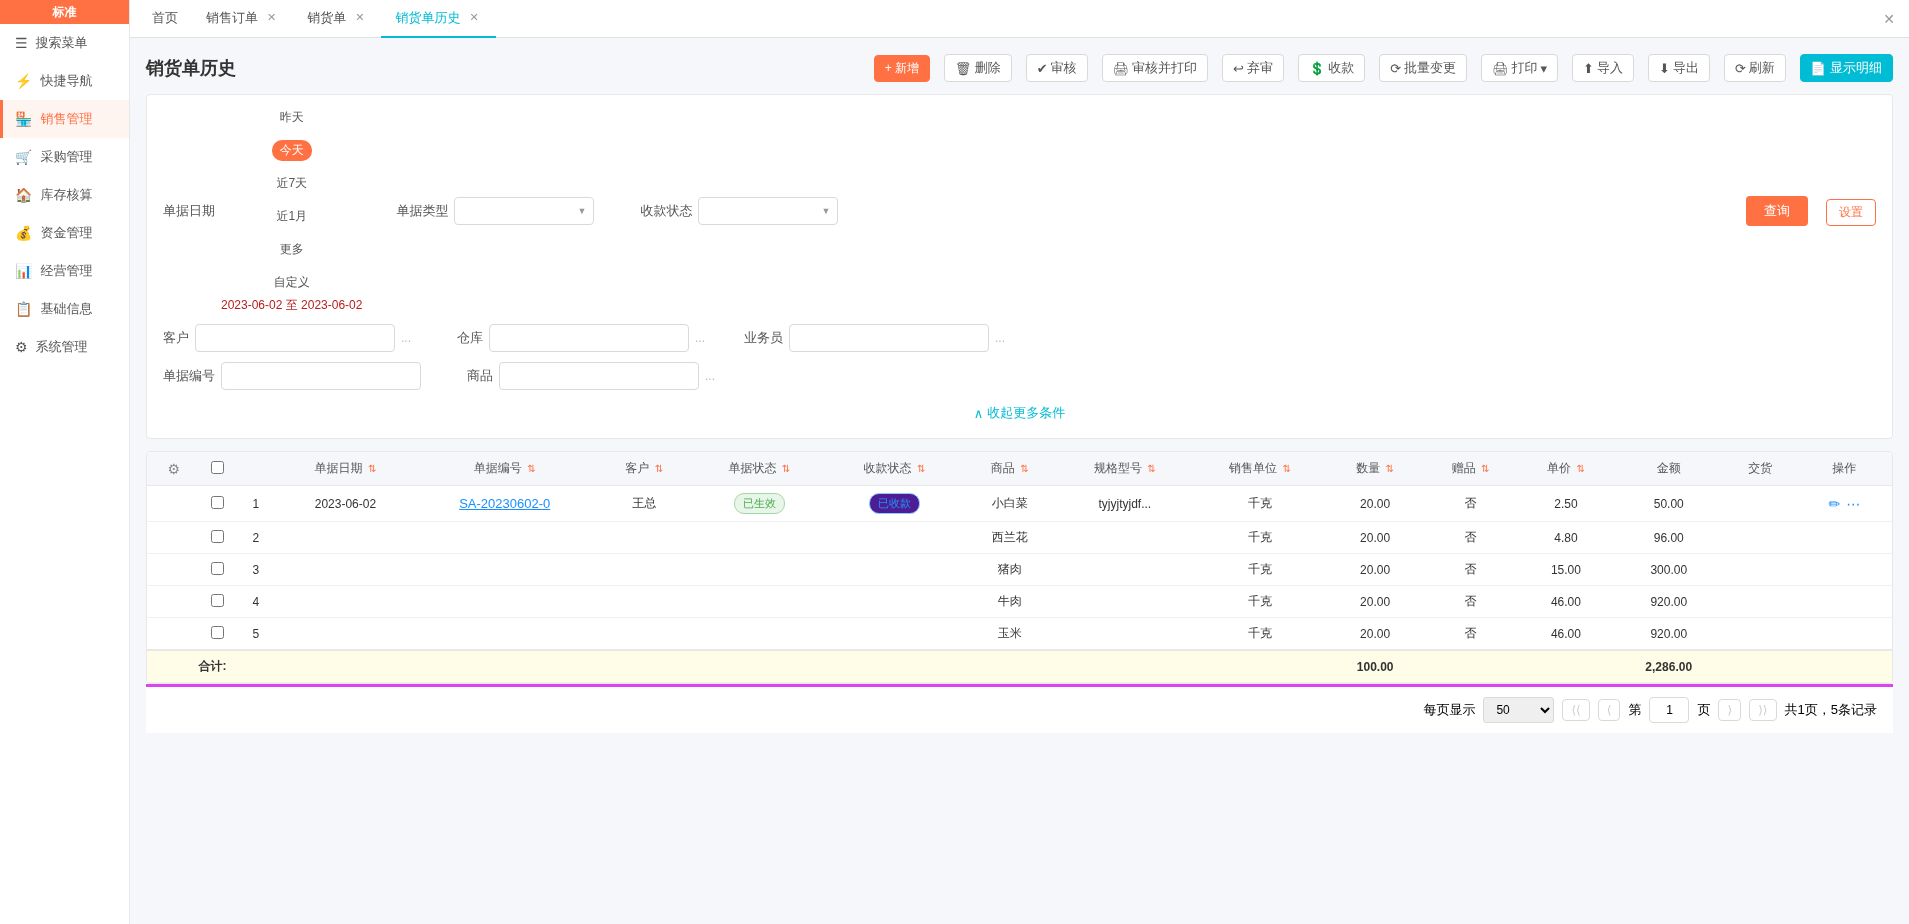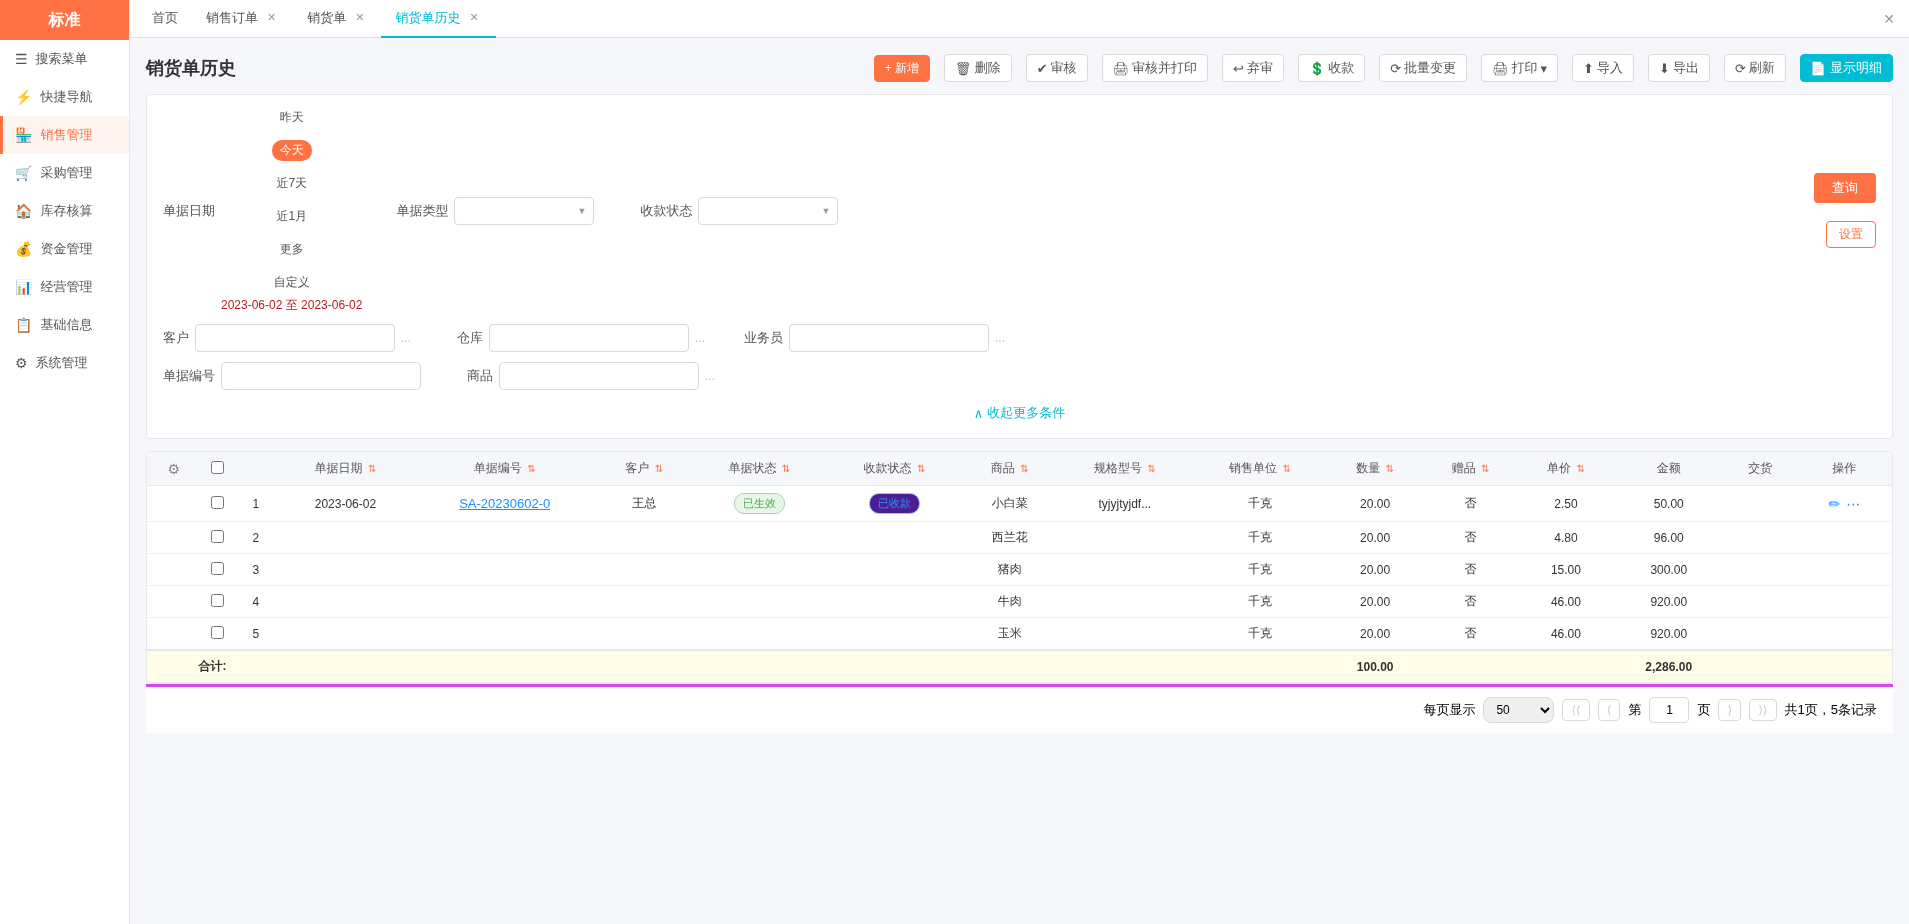--- a/index.html
+++ b/index.html
@@ -9,27 +9,27 @@
     .sidebar {
       width: 130px;
       background: #fff;
       border-right: 1px solid #e8e8e8;
       display: flex;
       flex-direction: column;
       height: 100%;
       flex-shrink: 0;
     }
     .sidebar-logo {
-      height: 40px;
+      height: 24px;
       background: #ff7043;
       display: flex;
       align-items: center;
       justify-content: center;
       color: #fff;
-      font-size: 16px;
+      font-size: 12px;
       font-weight: bold;
       padding: 0 21px;
     }
     .sidebar-item {
       display: flex;
       align-items: center;
       padding: 10px 12px;
       cursor: pointer;
       color: #555;
       gap: 8px;
@@ -328,21 +328,21 @@
       align-items: center;
       justify-content: flex-end;
       gap: 8px;
       padding: 10px 16px;
       background: #fff;
       border-top: 3px solid #d946ef;
       font-size: 13px;
     }
     .per-page-select {
       border: 1px solid #d9d9d9;
-      border-radius: 8px;
+      border-radius: 3px;
       padding: 3px 20px 3px 8px;
       font-size: 12px;
       height: 26px;
     }
     .page-nav-btn {
       border: 1px solid #d9d9d9;
       background: #fff;
       border-radius: 4px;
       padding: 3px 8px;
       cursor: pointer;
@@ -372,21 +372,20 @@
     .table-gear {
       cursor: pointer;
       color: #888;
       font-size: 14px;
     }
 
     .checkbox-cell { width: 30px; }
     
     .filter-query-col {
       display: flex;
-      flex-direction: column;
       align-items: flex-end;
       gap: 18px;
       margin-left: auto;
       flex-shrink: 0;
     }
   </style>
 </head>
 <body>
 
 <div class="sidebar">

